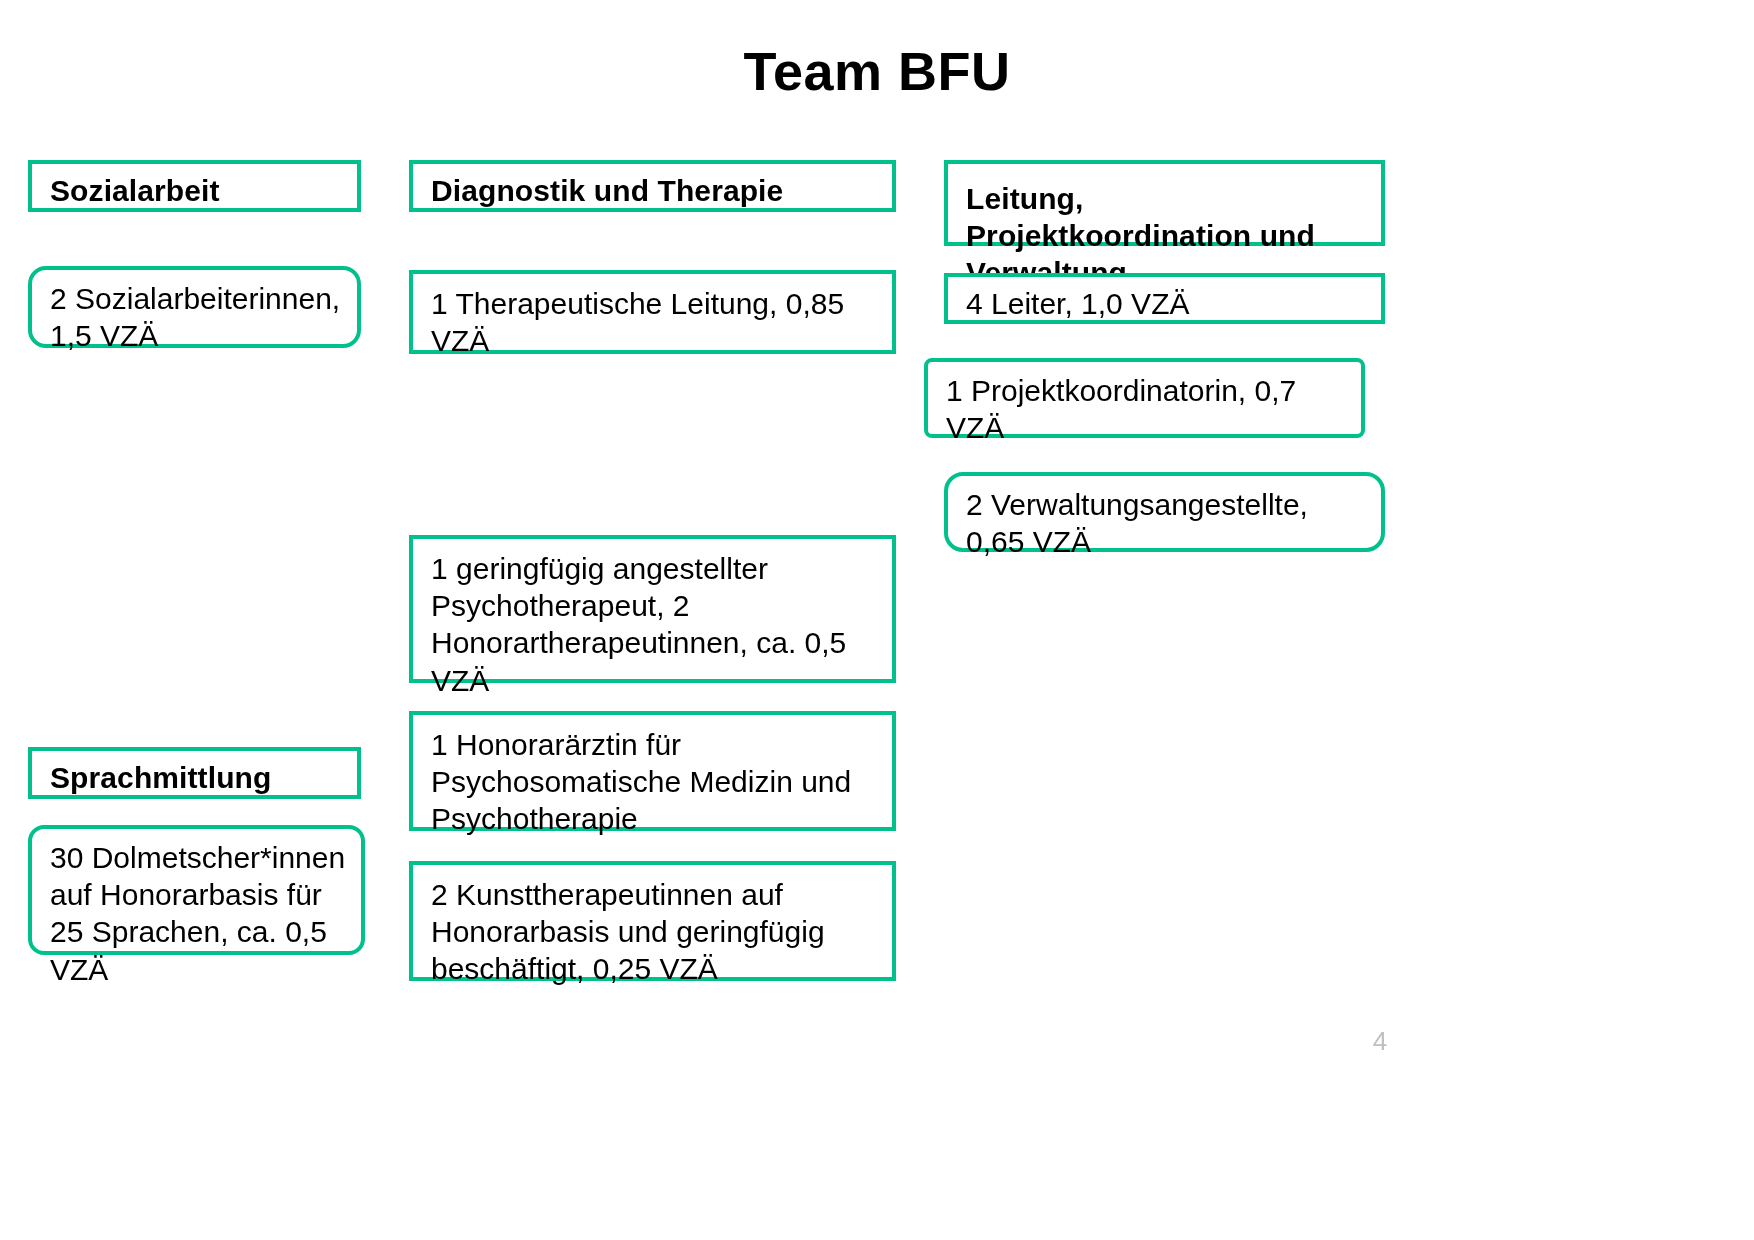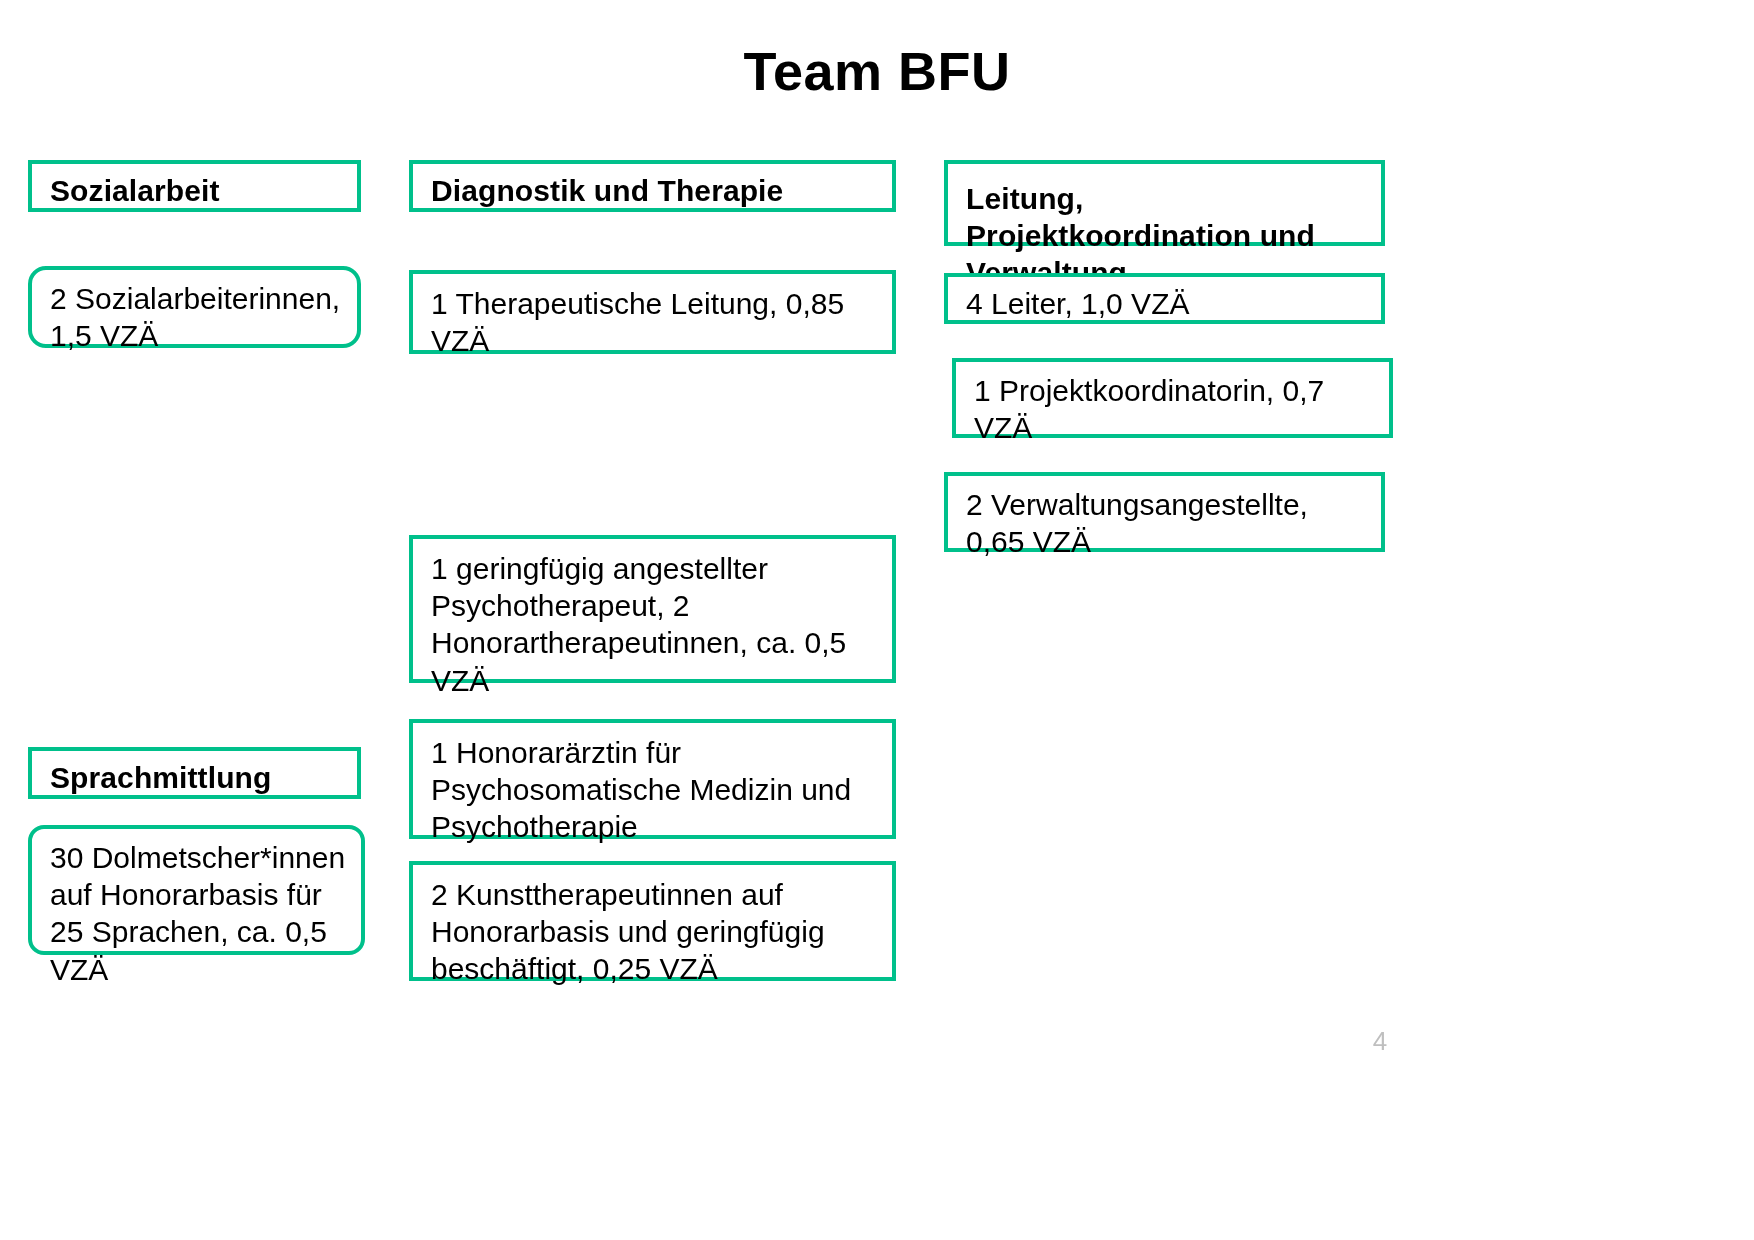--- a/index.html
+++ b/index.html
@@ -58,28 +58,28 @@
   #c1-header  { left: 28px;  top: 160px; width: 333px; height: 52px;  padding-top: 8px; }
   #c1-item-1  { left: 28px;  top: 266px; width: 333px; height: 82px;  padding-top: 10px; border-radius: 18px; }
   #c1-header-2{ left: 28px;  top: 747px; width: 333px; height: 52px;  padding-top: 8px; }
   #c1-item-2  { left: 28px;  top: 825px; width: 337px; height: 130px; padding-top: 10px; border-radius: 16px; }
 
   
   #c2-header  { left: 409px; top: 160px; width: 487px; height: 52px;  padding-top: 8px; }
   #c2-item-1  { left: 409px; top: 270px; width: 487px; height: 84px;  padding-top: 11px; }
   #c2-item-2  { left: 409px; top: 378px; width: 487px; height: 120px; padding-top: 11px; }
   #c2-item-3  { left: 409px; top: 535px; width: 487px; height: 148px; padding-top: 11px; }
-  #c2-item-4  { left: 409px; top: 711px; width: 487px; height: 120px; padding-top: 11px; margin-top: 8px; }
+  #c2-item-4  { left: 409px; top: 711px; width: 487px; height: 120px; padding-top: 11px; }
   #c2-item-5  { left: 409px; top: 861px; width: 487px; height: 120px; padding-top: 11px; }
 
   
   #c3-header  { left: 944px; top: 160px; width: 441px; height: 86px;  padding-top: 16px; }
   #c3-item-1  { left: 944px; top: 273px; width: 441px; height: 51px;  padding-top: 8px; }
-  #c3-item-2  { left: 952px; top: 358px; width: 441px; height: 80px;  padding-top: 10px; }
-  #c3-item-3  { left: 944px; top: 472px; width: 441px; height: 80px;  padding-top: 10px; }
+  #c3-item-2  { left: 924px; top: 358px; width: 441px; height: 80px;  padding-top: 10px; border-radius: 8px; }
+  #c3-item-3  { left: 944px; top: 472px; width: 441px; height: 80px;  padding-top: 10px; border-radius: 19px; }
 
   
   .page-number {
     position: absolute;
     left: 1360px;
     top: 1028px;
     width: 40px;
     text-align: center;
     font-size: 26px;
     color: #bfbfbf;

